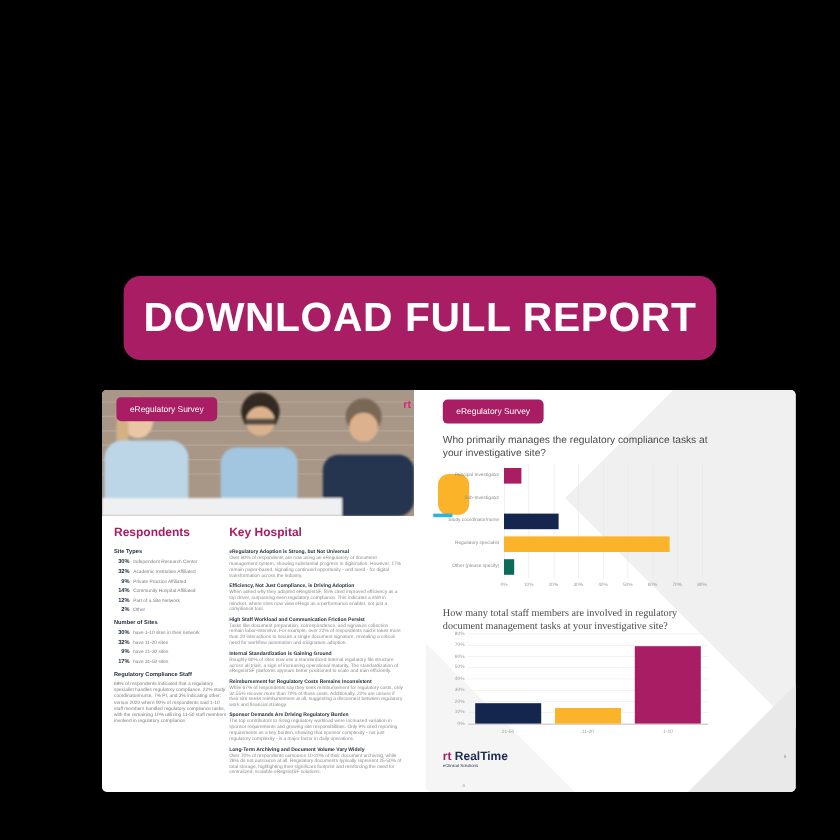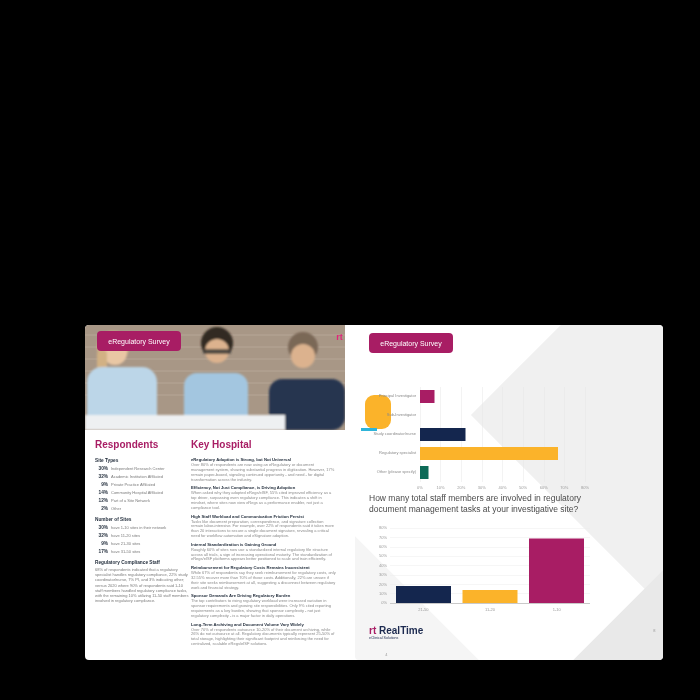--- a/index.html
+++ b/index.html
@@ -63,21 +63,21 @@
   #pagenum1{right:6px;bottom:3px;transform-origin:bottom right;}
   #pagenum2{right:8px;top:303px;transform-origin:top right;}
 
   
   .bg-shape{position:absolute;z-index:0;}
   #bg-a{width:300px;height:300px;background:#F0F0F0;transform:rotate(45deg);right:-170px;top:-60px;}
   #bg-b{width:260px;height:260px;background:#F5F5F5;transform:rotate(45deg);left:-170px;bottom:-150px;}
   #bg-c{width:240px;height:240px;background:#E9E9E9;transform:rotate(45deg);right:-150px;bottom:-170px;}
 
   .q{position:absolute;left:14px;width:230px;font-size:8.5px;line-height:1.35;color:#4A4A4A;z-index:2;}
-  #q1{top:36px;} #q2{top:168px;}
+  #q1{top:36px;} #q2{top:180px;font-family:Liberation Serif, serif;}
 
   #chart1-wrap{left:12px;top:62px;width:238px;height:106px;}
   #chart1{position:relative;width:476px;height:212px;}
   .c1-label{position:absolute;left:0;width:98px;text-align:right;font-size:8px;color:#8A8A8A;}
   #c1-plot{position:absolute;left:106px;top:0;width:330px;height:190px;}
   .gridline-v{position:absolute;top:0;bottom:0;width:1px;background:#E7E7E7;}
   .c1-bar{position:absolute;left:0;height:26px;}
   .c1-tick{position:absolute;top:196px;font-size:8px;color:#9A9A9A;transform:translateX(-50%);}
 
   #chart2-wrap{left:12px;top:200px;width:240px;height:96px;}
@@ -92,20 +92,21 @@
   #logo2 .logo-line{font-size:10px;color:#1D2B50;}
   #logo2 .logo-rt{color:#A81D64;}
   #logo2 .logo-tag{color:#1D2B50;transform-origin:top left;}
 </style>
 </head>
 <body>
 
 <div id="stage">
 
 
+  <button id="cta">DOWNLOAD FULL REPORT</button>
 
   <div class="page" id="page1">
 
     <svg id="photo" viewBox="0 0 260 105" xmlns="http://www.w3.org/2000/svg">
       <defs>
           <filter id="soft">
             <feGaussianBlur stdDeviation="1.1"></feGaussianBlur>
           </filter>
         </defs>
       <rect x="0" y="0" width="260" height="105" fill="#A89786"></rect>
@@ -231,20 +232,21 @@
     <div class="pagenum" id="pagenum1">4</div>
   </div>
 
   <div class="page" id="page2">
     <div class="bg-shape" id="bg-a"></div>
     <div class="bg-shape" id="bg-b"></div>
     <div class="bg-shape" id="bg-c"></div>
 
     <div class="badge" id="badge2">eRegulatory Survey</div>
 
+    <div class="q" id="q1">Who primarily manages the regulatory compliance tasks at your investigative site?</div>
 
     <div class="scale-wrap" id="chart1-wrap">
       <div class="scale2" id="chart1">
           <div class="c1-label" style="top: 12px;">Principal Investigator</div>
           <div class="c1-label" style="top: 50px;">Sub-Investigator</div>
           <div class="c1-label" style="top: 88px;">Study coordinator/nurse</div>
           <div class="c1-label" style="top: 126px;">Regulatory specialist</div>
           <div class="c1-label" style="top: 164px;">Other (please specify)</div>
           <div class="c1-tick" style="left: 106px;">0%</div>
           <div class="c1-tick" style="left: 147.25px;">10%</div>

